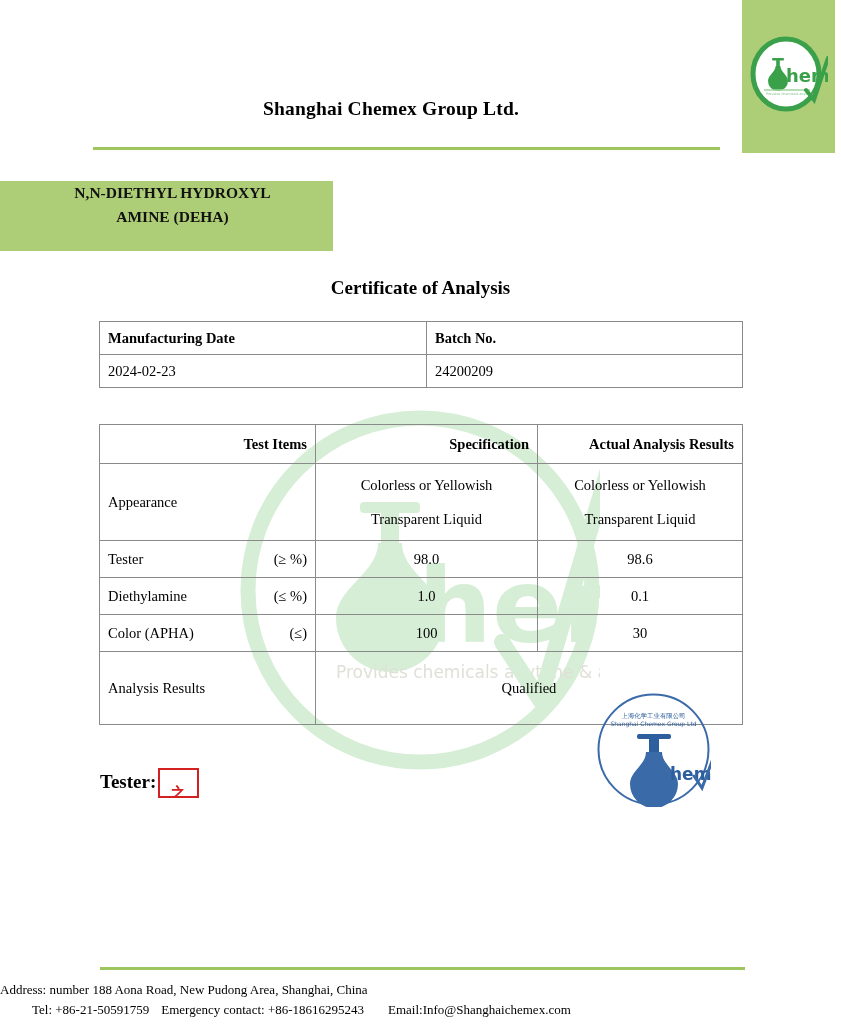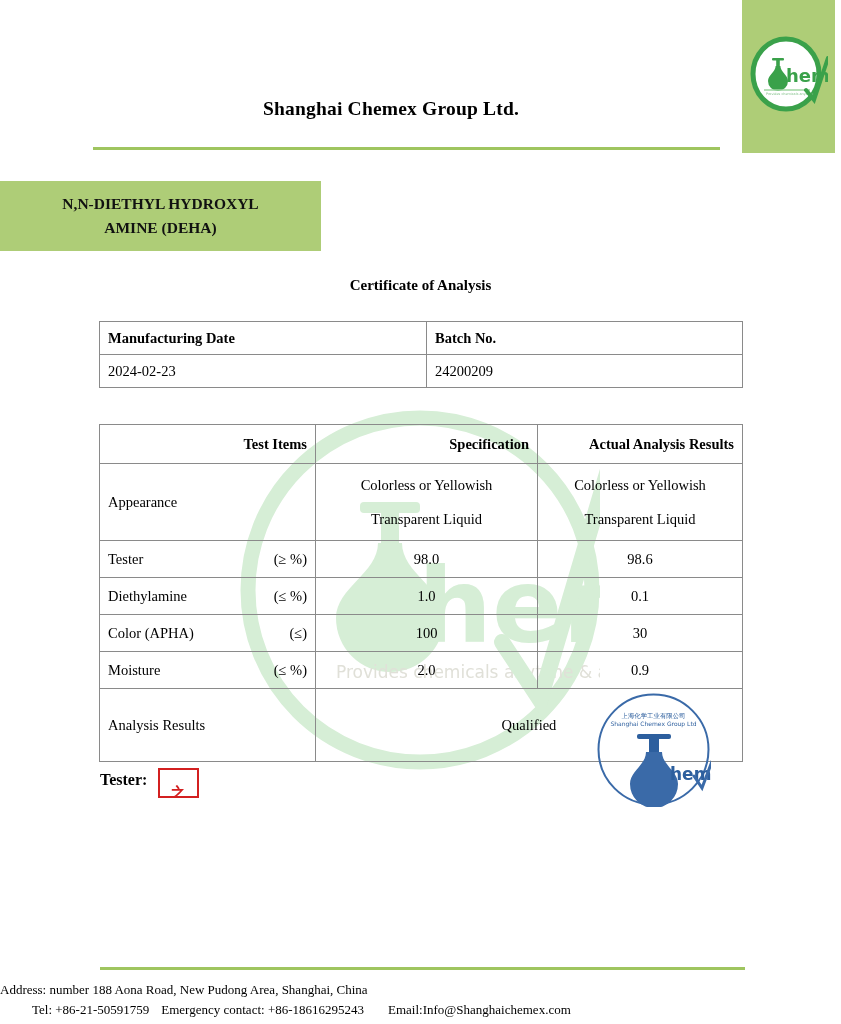--- a/index.html
+++ b/index.html
@@ -31,31 +31,31 @@
   }
   .header-rule{
     position:absolute;left:93px;top:147px;width:627px;height:3px;
     background:#9fc55f;
   }
 
   
   .product-box{
     position:absolute;left:0;top:181px;width:321px;height:70px;
     background:#aecd77;
-    display:flex;align-items:center;justify-content:center;
+    display:flex;justify-content:center;padding-left:12px;
   }
   .product-box .pname{
     font-size:15.5px;font-weight:bold;text-align:center;line-height:1.55;
     color:#111;
   }
 
   
   .coa-title{
     position:absolute;left:99px;top:277px;width:643px;
-    text-align:center;font-size:15px;font-weight:bold;
+    text-align:center;font-size:19px;font-weight:bold;
   }
 
   
   .watermark{
     position:absolute;left:240px;top:410px;width:360px;height:360px;
     pointer-events:none;
     z-index:0;
   }
 
   
@@ -103,21 +103,21 @@
   }
   .main-table td.item .op{
     position:absolute;right:8px;top:50%;transform:translateY(-50%);
   }
   .appearance-cell{height:64px;line-height:2.35;text-align:center;}
   .row-tall{height:64px;}
 
   
   .tester-label{
     position:absolute;left:100px;top:771px;
-    font-size:16px;font-weight:bold;
+    font-size:19px;font-weight:bold;
   }
   .red-seal{
     position:absolute;left:158px;top:768px;width:41px;height:30px;
     border:2.5px solid #d32020;
     background:#fff;
     box-sizing:border-box;
     overflow:hidden;
   }
   .red-seal .glyphs{
     color:#d32020;font-size:15px;line-height:12px;
@@ -259,28 +259,20 @@
 
       <tr>
         <td class="item">
           <span>Color (APHA)</span>
           <span class="op">(≤)</span>
         </td>
         <td class="ctr">100</td>
         <td class="ctr">30</td>
       </tr>
 
-      <tr>
-        <td class="item">
-          <span>Moisture</span>
-          <span class="op">(≤ %)</span>
-        </td>
-        <td class="ctr">2.0</td>
-        <td class="ctr">0.9</td>
-      </tr>
 
       <tr>
         <td class="item row-tall">Analysis Results</td>
         <td class="ctr row-tall" colspan="2">Qualified</td>
       </tr>
     </tbody>
   </table>
 
   <div class="blue-seal">
     <svg width="115" height="115" viewBox="0 0 115 115" xmlns="http://www.w3.org/2000/svg">

